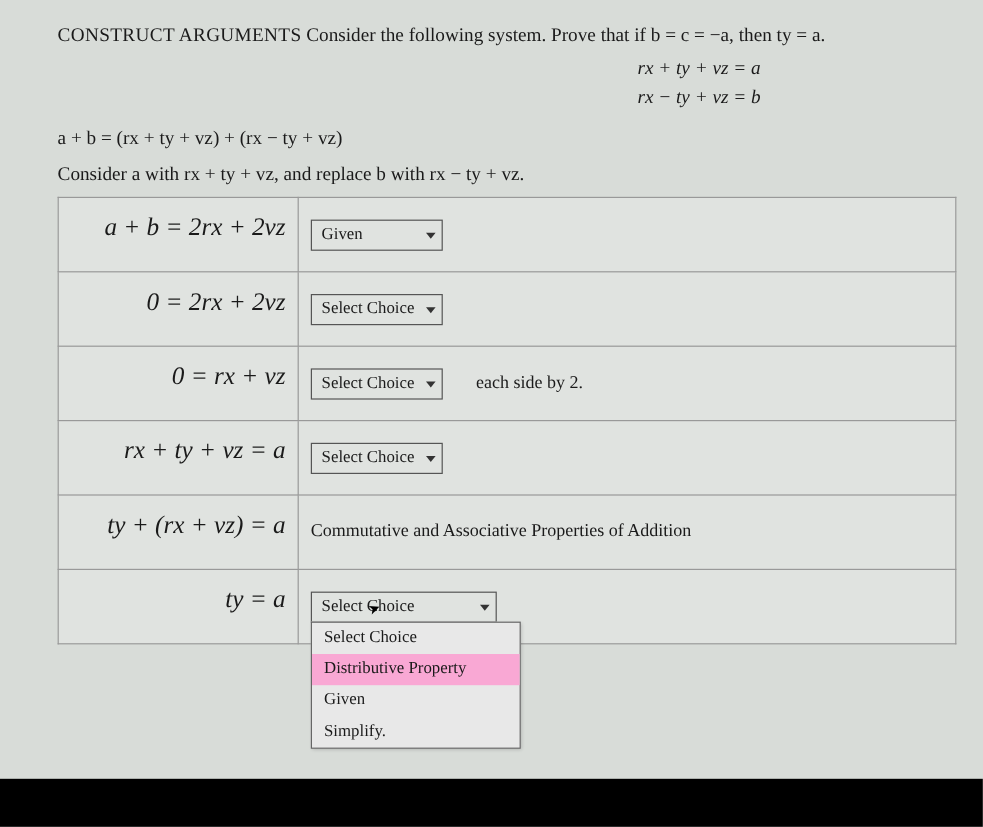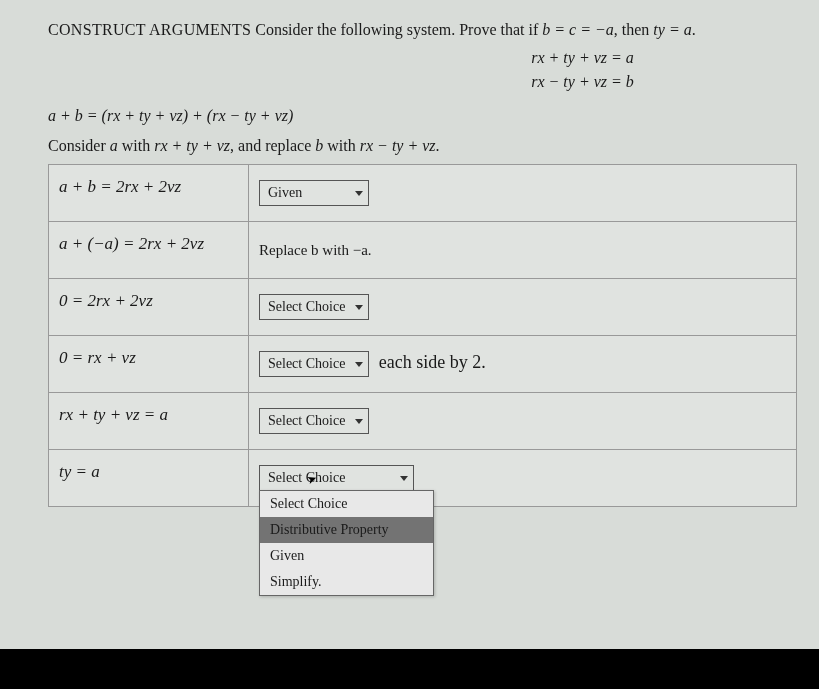--- a/index.html
+++ b/index.html
@@ -14,21 +14,21 @@
     }
     .header-line {
       font-size: 16px;
       line-height: 1.5;
       margin-bottom: 4px;
     }
     .section-title {
       font-weight: normal;
       letter-spacing: 0.3px;
     }
-    .italic { font-style: italic; }
+    .italic { }
     .equations {
       text-align: center;
       padding-left: 320px;
       font-size: 16px;
       font-style: italic;
       line-height: 1.5;
       margin-bottom: 10px;
     }
     .eq-row { white-space: nowrap; }
     .intro {
@@ -42,21 +42,22 @@
       background: #e0e3e0;
     }
     .proof-table td {
       border: 1px solid #999;
       vertical-align: middle;
     }
     .proof-table td.left-col {
       width: 200px;
       padding: 12px 10px 24px 10px;
       font-style: italic;
-      font-size: 17px;
+      font-size: 21px;
+      text-align: right;
     }
     .proof-table td.right-col {
       padding: 8px 10px;
       font-size: 15px;
     }
     .select-box {
       display: inline-block;
       border: 1px solid #555;
       background: #e0e3e0;
       padding: 4px 22px 4px 8px;
@@ -74,22 +75,22 @@
       width: 0;
       height: 0;
       border-left: 4px solid transparent;
       border-right: 4px solid transparent;
       border-top: 5px solid #333;
     }
     .plain-reason {
       font-size: 15px;
     }
     .after-text {
-      margin-left: 6px;
-      font-size: 18px;
+      margin-left: 24px;
+      font-size: 15px;
     }
     .dropdown-wrap {
       position: relative;
       display: inline-block;
       vertical-align: top;
     }
     .dropdown-list {
       position: absolute;
       top: 100%;
       left: 0;
@@ -100,21 +101,21 @@
       z-index: 10;
       box-shadow: 1px 1px 3px rgba(0,0,0,0.2);
     }
     .dropdown-list .opt {
       padding: 5px 10px;
       font-size: 14px;
       font-family: 'Times New Roman', serif;
       cursor: pointer;
     }
     .dropdown-list .opt.highlight {
-      background: #737373;
+      background: #f9a8d4;
     }
     .cursor-arrow {
       position: absolute;
       left: 48px;
       top: 7px;
       font-size: 12px;
       color: #000;
       transform: rotate(-20deg);
       pointer-events: none;
     }
@@ -148,42 +149,42 @@
 
 <table class="proof-table">
   <tbody>
       <tr>
     <td class="left-col">a + b = 2rx + 2vz</td>
     <td class="right-col">
       <span class="select-box">Given</span>
     </td>
   </tr>
   <tr>
-    <td class="left-col">a + (−a) = 2rx + 2vz</td>
-    <td class="right-col">
-      <span class="plain-reason">Replace b with −a.</span>
-    </td>
-  </tr>
-  <tr>
     <td class="left-col">0 = 2rx + 2vz</td>
     <td class="right-col">
       <span class="select-box">Select Choice</span>
     </td>
   </tr>
   <tr>
     <td class="left-col">0 = rx + vz</td>
     <td class="right-col">
       <span class="select-box">Select Choice</span>
       <span class="after-text">each side by 2.</span>
     </td>
   </tr>
   <tr>
     <td class="left-col">rx + ty + vz = a</td>
     <td class="right-col">
       <span class="select-box">Select Choice</span>
+    </td>
+  </tr>
+  <tr>
+    <td class="left-col">ty + (rx + vz) = a</td>
+    <td class="right-col">
+      <span class="plain-reason">Commutative and Associative Properties of Addition</span>
     </td>
   </tr>
   <tr>
     <td class="left-col">ty = a</td>
     <td class="right-col" style="overflow:visible;">
       <div class="dropdown-wrap">
         <span class="select-box" style="min-width:155px;">Select Choice</span>
         <span class="cursor-arrow">➤</span>
         <div class="dropdown-list">
           <div class="opt">Select Choice</div>

